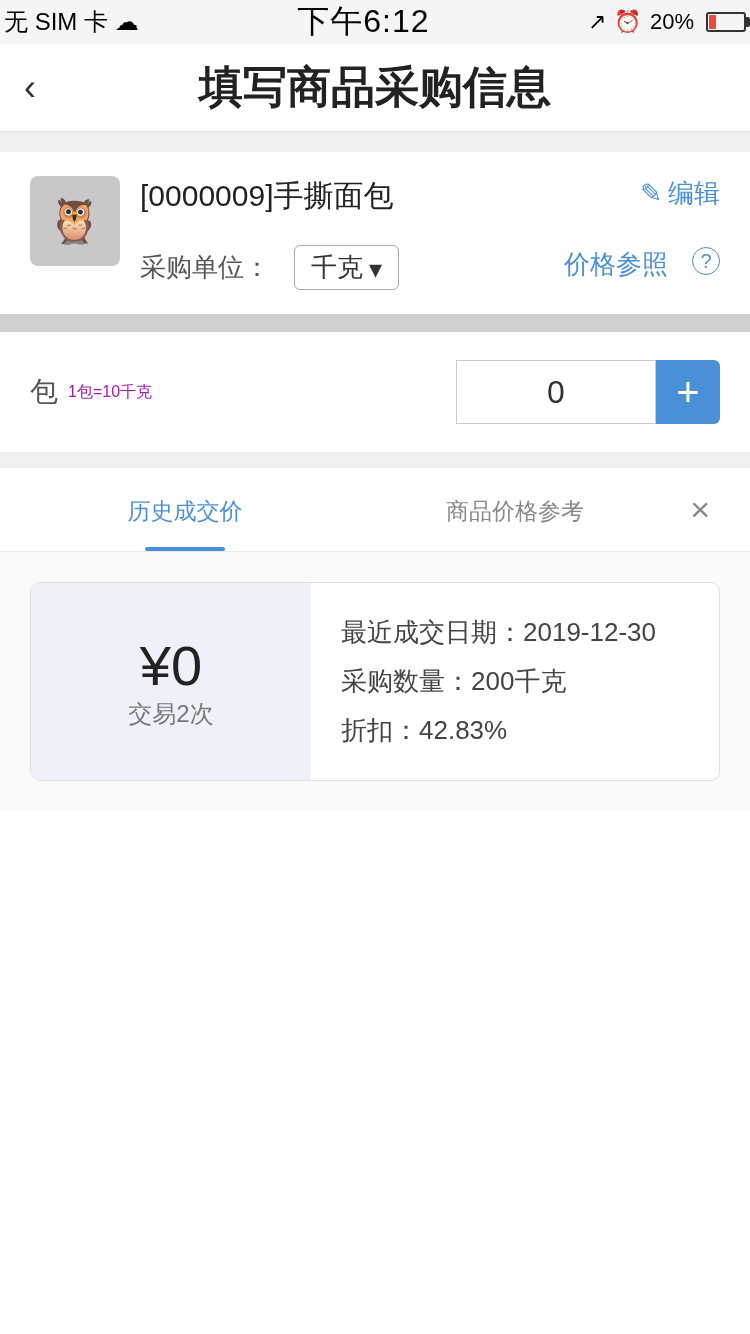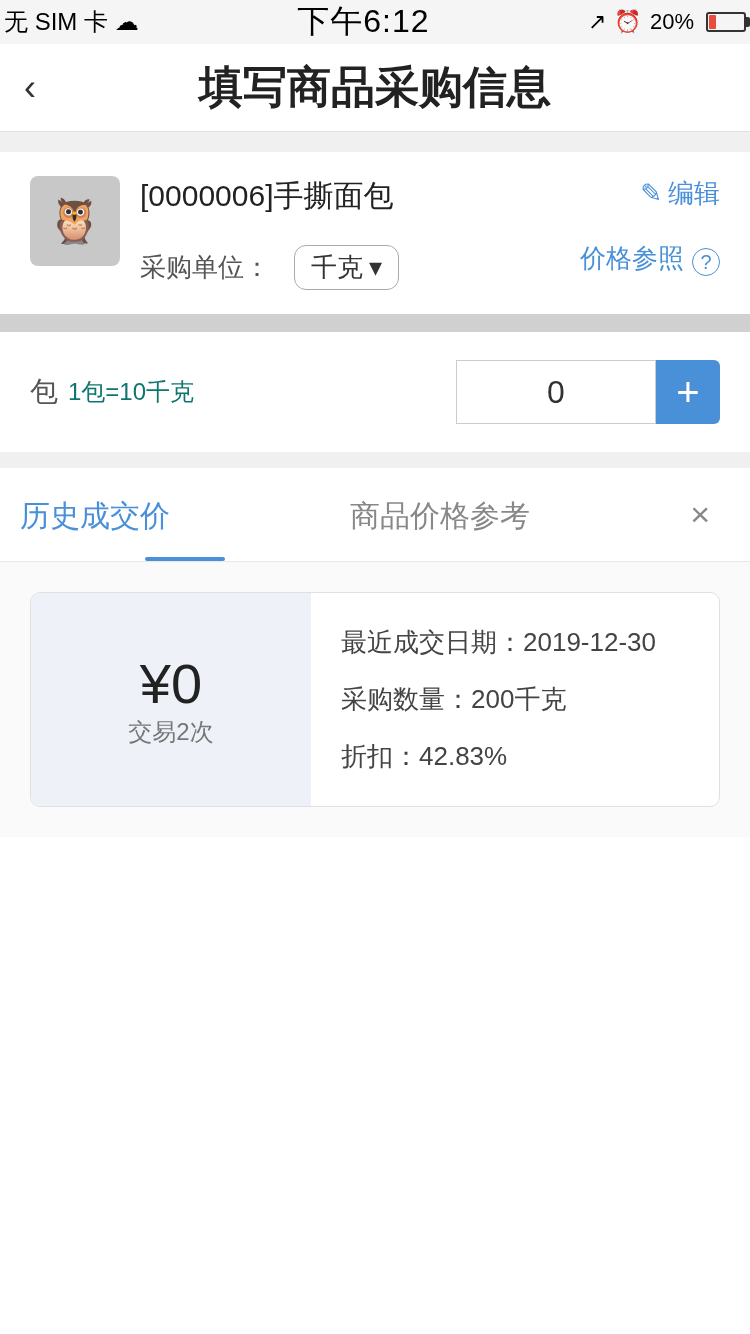--- a/index.html
+++ b/index.html
@@ -137,42 +137,43 @@
     }
     .purchase-unit-row {
       display: flex;
       align-items: center;
       gap: 24px;
       font-size: 26px;
       color: #555;
     }
     .unit-select {
       border: 1px solid #aaa;
-      border-radius: 12px;
+      border-radius: 6px;
       padding: 4px 16px;
       font-size: 26px;
       color: #333;
       background: #fff;
       display: flex;
-      align-items: center;
+      align-items: flex-end;
       gap: 6px;
     }
     .edit-link {
       color: #4a90d9;
       font-size: 26px;
       display: flex;
       align-items: center;
       gap: 6px;
     }
     .price-ref-link {
       display: flex;
-      align-items: flex-end;
-      gap: 8px;
+      align-items: flex-start;
+      gap: 24px;
       color: #4a90d9;
       font-size: 26px;
+      margin-top: 6px;
     }
     .product-right-col {
       display: flex;
       flex-direction: column;
       align-items: flex-end;
       gap: 30px;
     }
 
     
     .gray-divider {
@@ -191,22 +192,22 @@
       justify-content: space-between;
     }
     .unit-label {
       font-size: 28px;
       color: #555;
       display: flex;
       align-items: center;
       gap: 10px;
     }
     .unit-badge {
-      font-size: 24px;
-      color: #0f766e;
+      font-size: 16px;
+      color: #a21caf;
     }
     .quantity-controls {
       display: flex;
       align-items: center;
       gap: 0;
     }
     .qty-input-box {
       width: 200px;
       height: 64px;
       border: 1px solid #ccc;
@@ -237,23 +238,23 @@
     }
     .tabs-header {
       display: flex;
       align-items: center;
       border-bottom: 1px solid #e8e8e8;
       position: relative;
       padding: 0 20px;
     }
     .tab-item {
       flex: 1;
-      text-align: left;
+      text-align: center;
       padding: 28px 0 24px;
-      font-size: 30px;
+      font-size: 23px;
       color: #888;
       position: relative;
       cursor: pointer;
     }
     .tab-item.active {
       color: #4a90d9;
       font-weight: 500;
     }
     .tab-item.active::after {
       content: '';
@@ -302,21 +303,21 @@
     }
     .price-transactions {
       font-size: 24px;
       color: #777;
     }
     .price-card-right {
       flex: 1;
       padding: 30px 30px;
       display: flex;
       flex-direction: column;
-      gap: 18px;
+      gap: 10px;
     }
     .price-detail-row {
       font-size: 26px;
       color: #444;
       line-height: 1.5;
     }
 
     
     .bottom-fill {
       background: #ffffff;
@@ -348,21 +349,21 @@
 </div>
 
 <div class="product-card">
   <div class="product-top-row">
     <div class="product-left">
       <div class="product-image">
         <span class="owl-icon">🦉</span>
       </div>
       <div class="product-info">
         <div class="product-name">
-          <span>[0000006]</span><span>手撕面包</span>
+          <span>[0000009]</span><span>手撕面包</span>
         </div>
         <div class="purchase-unit-row">
           <span>采购单位：</span>
           <div class="unit-select">
             <span>千克</span>
             <span>▾</span>
           </div>
         </div>
       </div>
     </div>

